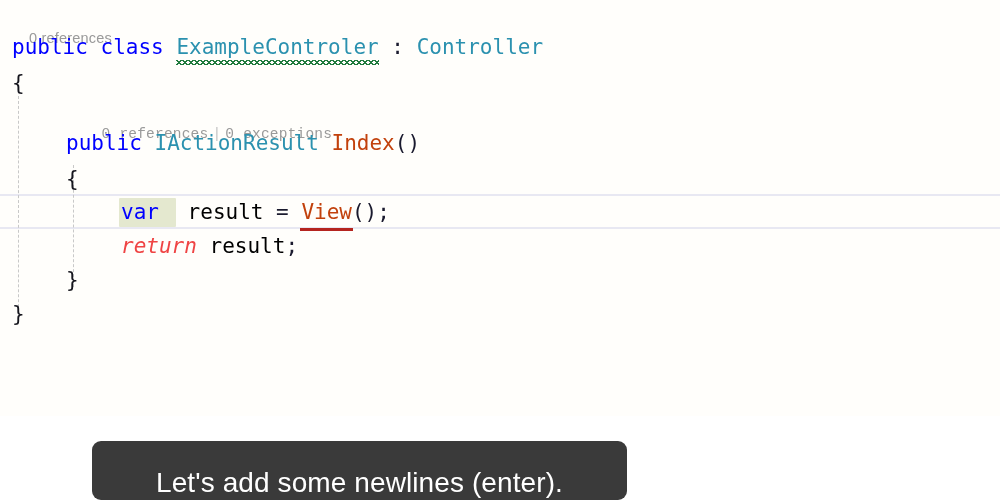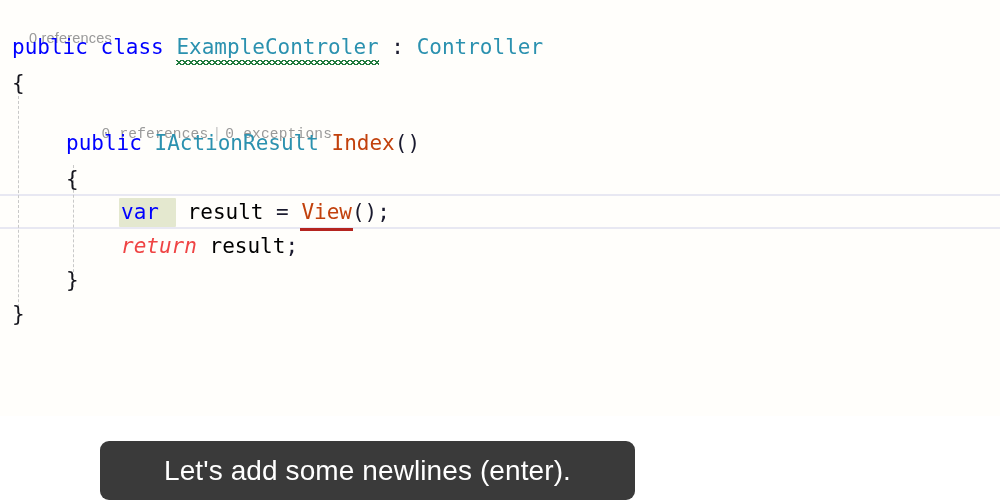--- a/index.html
+++ b/index.html
@@ -127,28 +127,28 @@
     left: -1px;
     right: -1px;
     bottom: -7px;
     height: 3px;
     background: #b5241f;
   }
 
   
   #caption-box {
     position: absolute;
-    left: 100px;
+    left: 92px;
     top: 441px;
     width: 535px;
     height: 59px;
     background: #3a3a3a;
     border-radius: 9px;
     display: flex;
-    align-items: center;
+    align-items: flex-end;
     justify-content: center;
     box-sizing: border-box;
     padding: 0 14px;
   }
   #caption-text {
     color: #ffffff;
     font-family: "Liberation Sans", sans-serif;
     font-size: 28px;
     line-height: 34px;
     white-space: nowrap;

